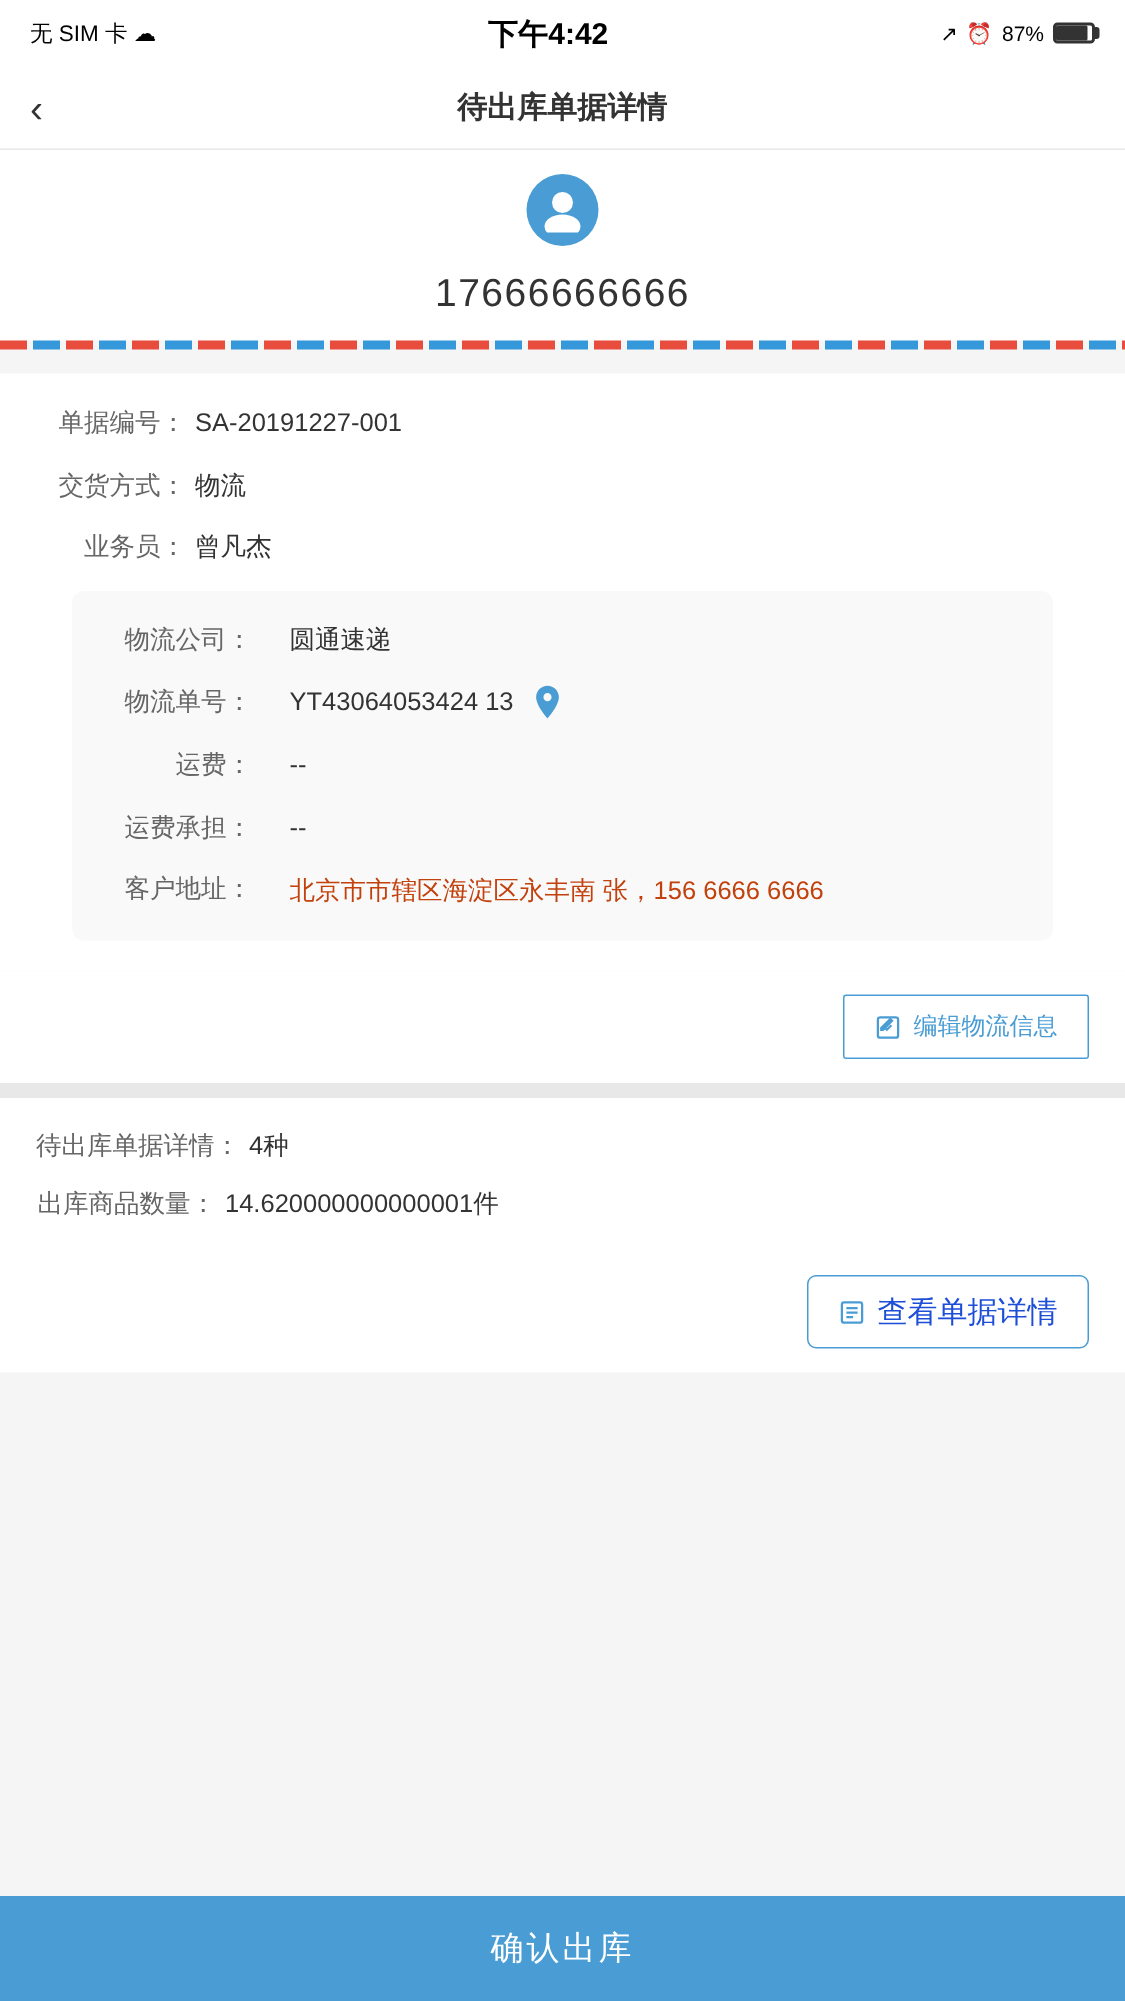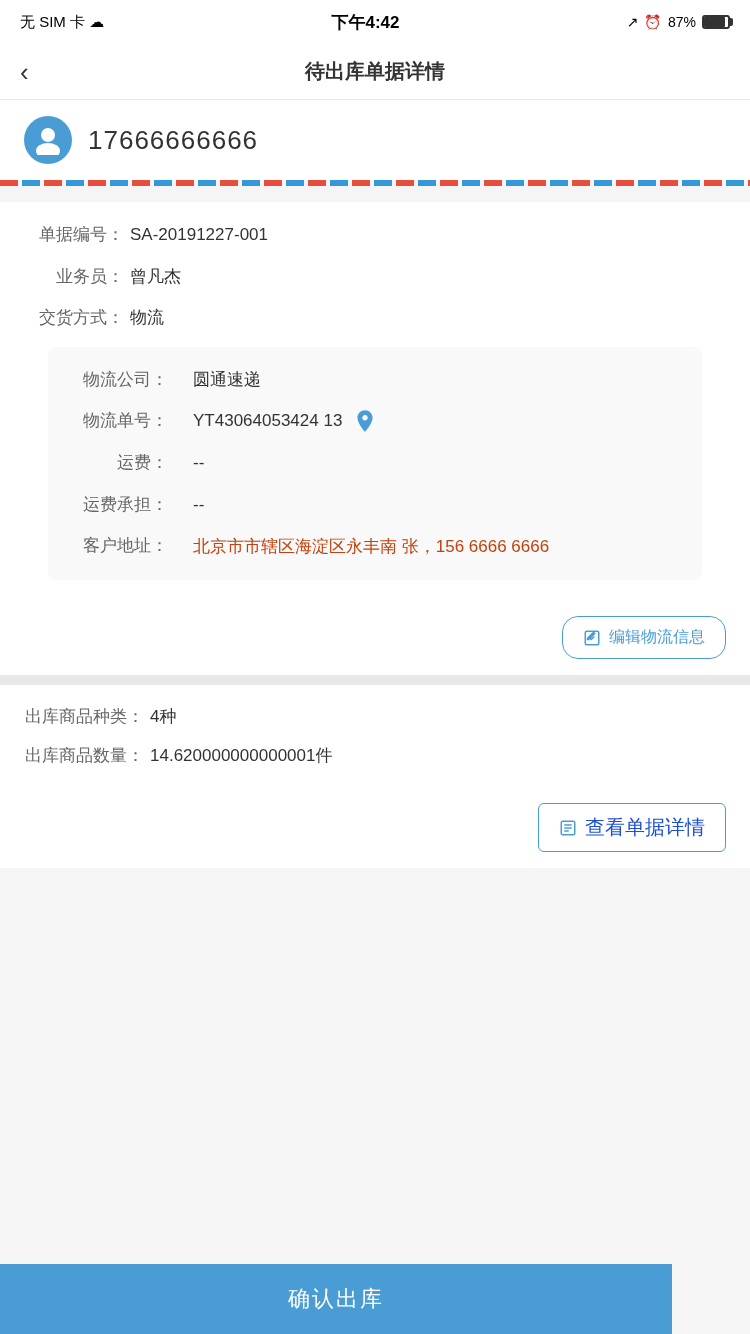--- a/index.html
+++ b/index.html
@@ -17,21 +17,21 @@
       height: 44px;
       background: #fff;
       display: flex;
       align-items: center;
       justify-content: space-between;
       padding: 0 20px;
       font-size: 16px;
       font-weight: 500;
     }
     .status-left { display: flex; align-items: flex-end; gap: 8px; font-size: 15px; }
-    .status-center { font-size: 17px; font-weight: 600; }
+    .status-center { font-size: 20px; font-weight: 600; }
     .status-right { display: flex; align-items: center; gap: 6px; font-size: 14px; }
 
     
     .nav-bar {
       height: 56px;
       background: #fff;
       display: flex;
       align-items: center;
       padding: 0 20px;
       border-bottom: 1px solid #e8e8e8;
@@ -65,20 +65,21 @@
       margin: 0;
     }
 
     
     .user-header {
       background: #fff;
       padding: 16px 24px;
       display: flex;
       align-items: center;
       gap: 16px;
+      flex-direction: column;
     }
     .user-avatar {
       width: 48px;
       height: 48px;
       border-radius: 50%;
       background: #4a9dd4;
       display: flex;
       align-items: center;
       justify-content: center;
     }
@@ -158,21 +159,21 @@
 
     
     .edit-btn-container {
       background: #fff;
       padding: 16px 24px;
       display: flex;
       justify-content: flex-end;
     }
     .edit-btn {
       border: 1.5px solid #4a9dd4;
-      border-radius: 16px;
+      border-radius: 2px;
       padding: 10px 20px;
       color: #4a9dd4;
       font-size: 16px;
       display: flex;
       align-items: center;
       gap: 8px;
       cursor: pointer;
       background: #fff;
     }
 
@@ -221,21 +222,21 @@
       align-items: center;
       gap: 8px;
       cursor: pointer;
       background: #fff;
     }
 
     
     .confirm-btn-container {
       position: fixed;
       bottom: 0;
-      width: 672px;
+      width: 750px;
       background: #4a9dd4;
       padding: 20px;
     }
     .confirm-btn {
       width: 100%;
       background: #4a9dd4;
       color: #fff;
       font-size: 22px;
       font-weight: 500;
       text-align: center;
@@ -286,26 +287,26 @@
   </div>
 
   <div class="dashed-line"></div>
 
   <div class="info-section">
     <div class="info-row">
       <span class="info-label">单据编号：</span>
       <span class="info-value">SA-20191227-001</span>
     </div>
     <div class="info-row">
+      <span class="info-label">交货方式：</span>
+      <span class="info-value">物流</span>
+    </div>
+    <div class="info-row">
       <span class="info-label">业务员：</span>
       <span class="info-value">曾凡杰</span>
-    </div>
-    <div class="info-row">
-      <span class="info-label">交货方式：</span>
-      <span class="info-value">物流</span>
     </div>
 
     <div class="logistics-card">
       <div class="logistics-row">
         <span class="logistics-label">物流公司：</span>
         <span class="logistics-value">圆通速递</span>
       </div>
       <div class="logistics-row">
         <span class="logistics-label">物流单号：</span>
         <span class="logistics-value">
@@ -338,21 +339,21 @@
         <path d="M14 3l3 3-9 9H5v-3l9-9z" fill="#4a9dd4" stroke="none"></path>
       </svg>
       <span>编辑物流信息</span>
     </button>
   </div>
 
   <div class="section-divider"></div>
 
   <div class="goods-section">
     <div class="goods-row">
-      <span class="goods-label">出库商品种类：</span>
+      <span class="goods-label">待出库单据详情：</span>
       <span class="goods-value">4种</span>
     </div>
     <div class="goods-row">
       <span class="goods-label">出库商品数量：</span>
       <span class="goods-value">14.620000000000001件</span>
     </div>
   </div>
 
   <div class="view-btn-container">
     <button class="view-btn">

